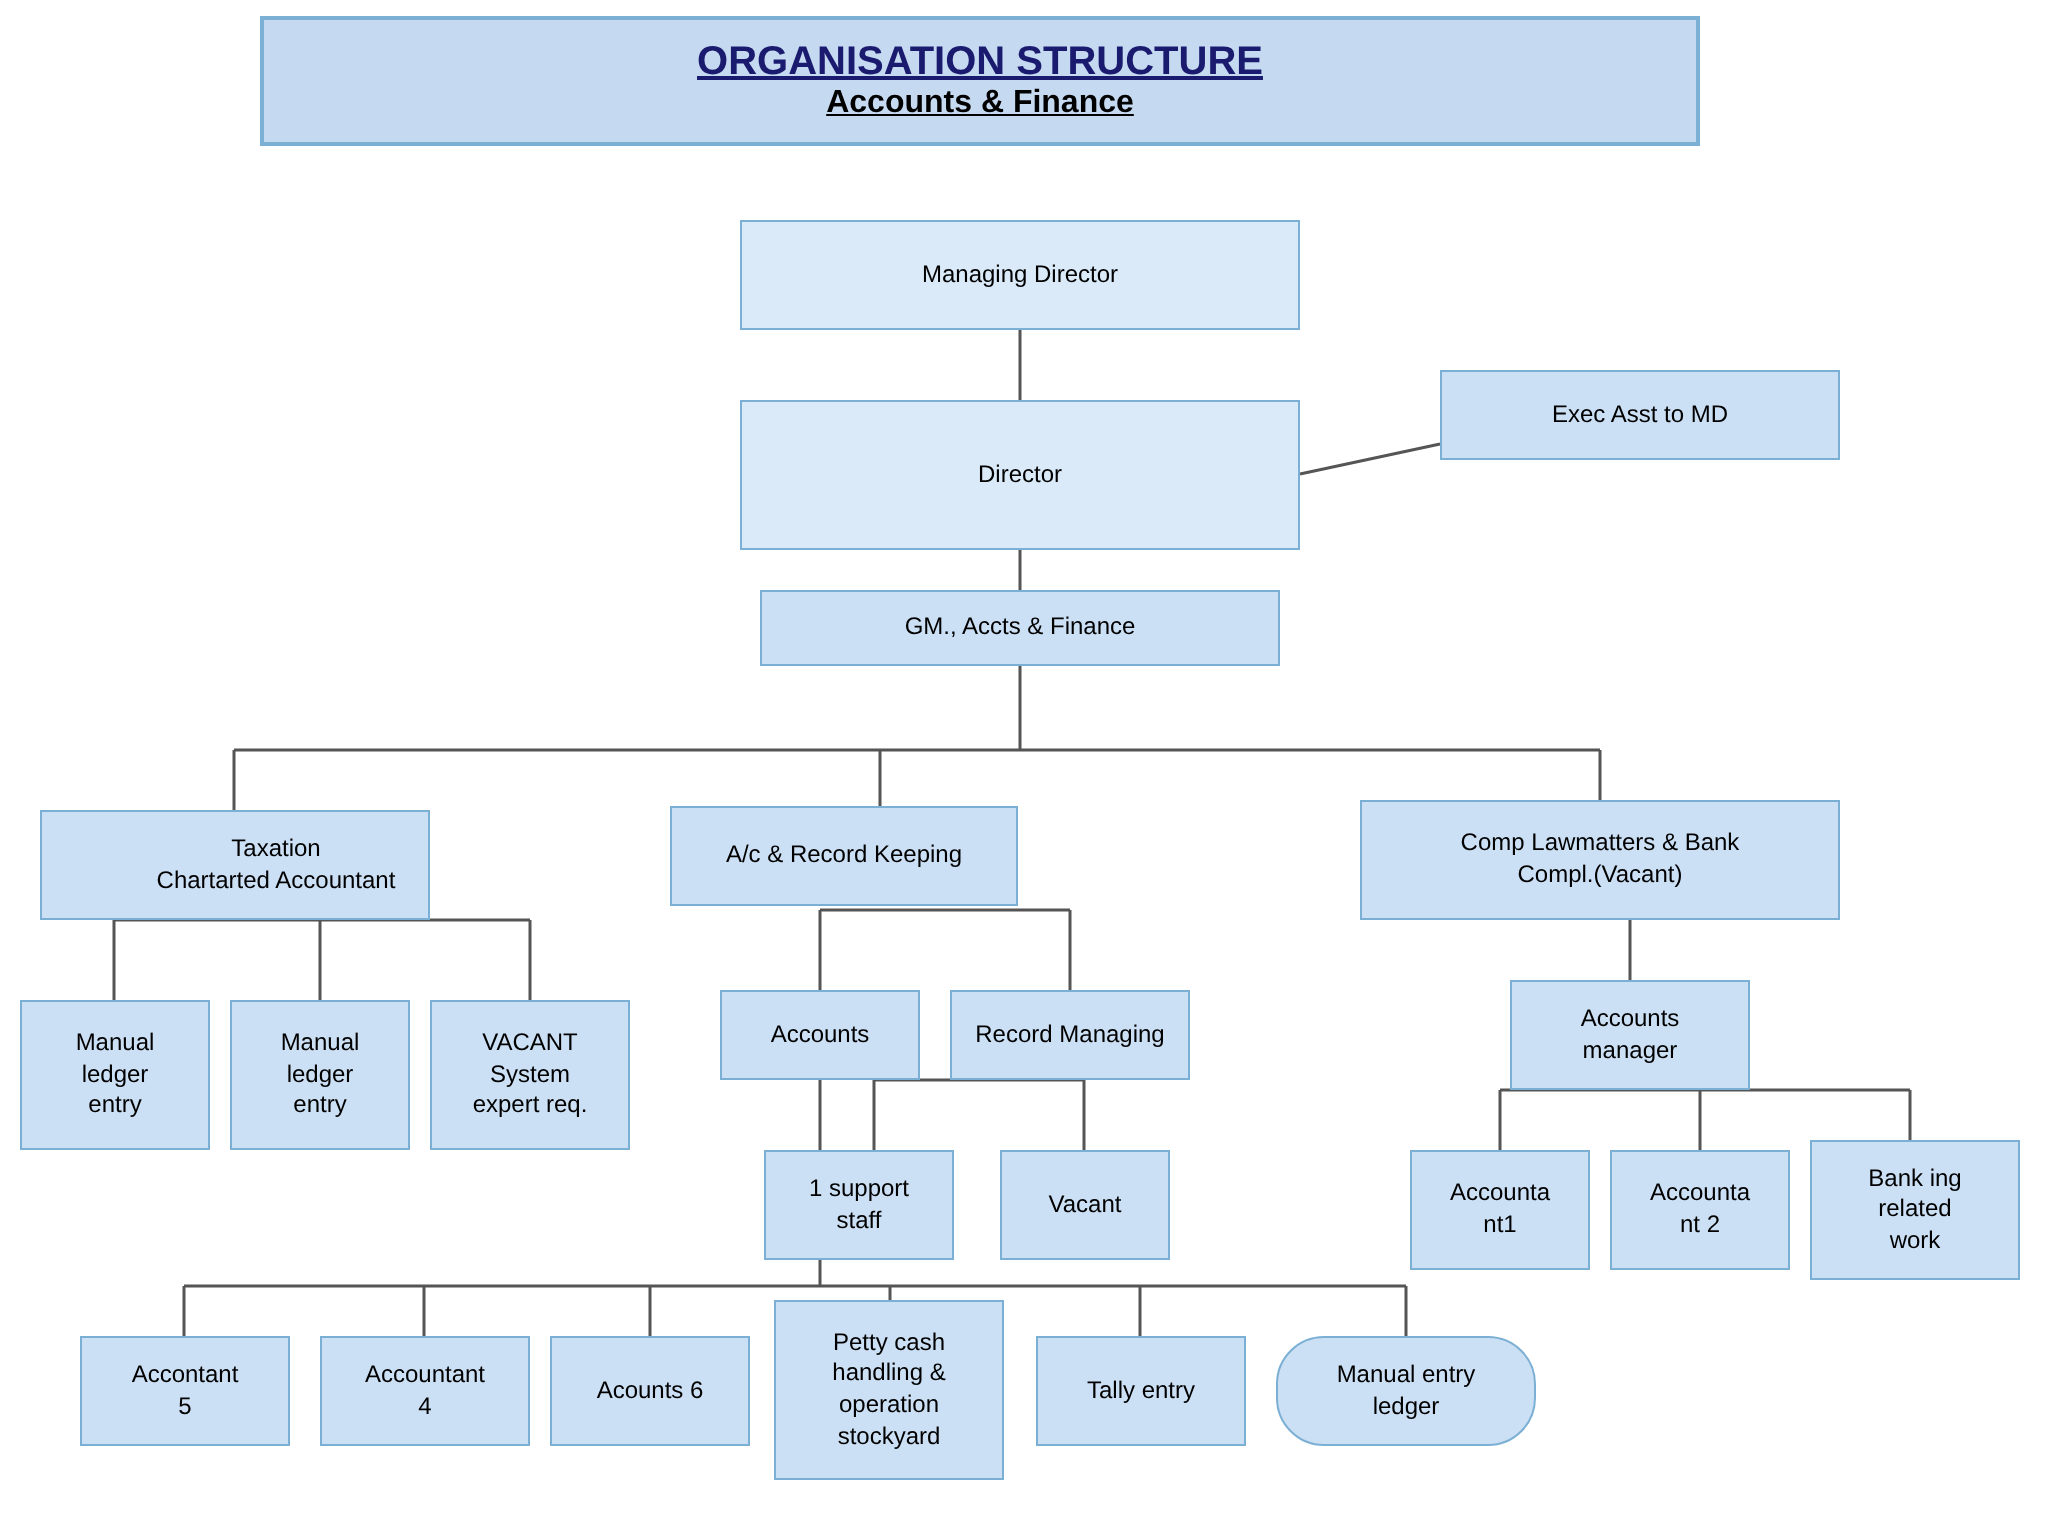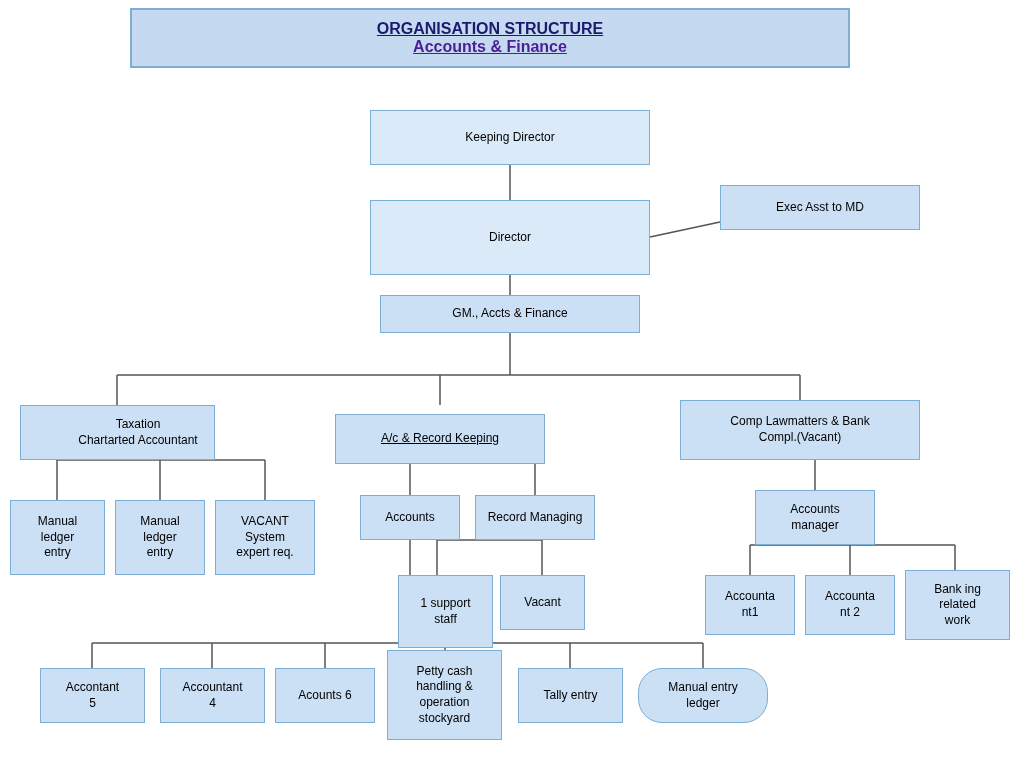--- a/index.html
+++ b/index.html
@@ -42,30 +42,30 @@
       background: #c5d9f1;
       border: 2px solid #7bafd4;
       text-align: center;
       left: 130px;
       top: 8px;
       width: 720px;
       padding: 10px;
     }
 
     .title-main {
-      font-size: 16px;
+      font-size: 20px;
       font-weight: bold;
       text-decoration: underline;
       color: #1a1a6e;
     }
     .title-sub {
       font-size: 16px;
       font-weight: bold;
       text-decoration: underline;
-      color: #4c1d95;
+      color: #000000;
     }
 
     
     svg.lines {
       position: absolute;
       top: 0; left: 0;
       width: 1024px;
       height: 768px;
       pointer-events: none;
     }
@@ -139,40 +139,40 @@
     <line x1="325" y1="643" x2="325" y2="668"></line>
     <line x1="445" y1="643" x2="445" y2="658"></line>
     <line x1="570" y1="643" x2="570" y2="668"></line>
     <line x1="703" y1="643" x2="703" y2="668"></line>
 
     <line x1="410" y1="540" x2="410" y2="643"></line>
 
   </svg>
 
   <div class="box box-large" style="left:370px;top:110px;width:280px;height:55px;">
-    <span>Keeping Director</span>
+    <span>Managing Director</span>
   </div>
 
   <div class="box" style="left:720px;top:185px;width:200px;height:45px;">
     <span>Exec Asst to MD</span>
   </div>
 
   <div class="box box-large" style="left:370px;top:200px;width:280px;height:75px;">
     <span>Director</span>
   </div>
 
   <div class="box" style="left:380px;top:295px;width:260px;height:38px;">
     <span>GM., Accts &amp; Finance</span>
   </div>
 
   <div class="box" style="left:20px;top:405px;width:195px;height:55px;padding-left:47px;">
     <span>Taxation<br>Chartarted Accountant</span>
   </div>
 
-  <div class="box" style="left:335px;top:414px;width:210px;height:50px;text-decoration:underline;">
+  <div class="box" style="left:335px;top:403px;width:174px;height:50px;">
     <span>A/c &amp; Record Keeping</span>
   </div>
 
   <div class="box" style="left:680px;top:400px;width:240px;height:60px;">
     <span>Comp Lawmatters &amp; Bank<br>Compl.(Vacant)</span>
   </div>
 
   <div class="box" style="left:10px;top:500px;width:95px;height:75px;">
     <span>Manual<br>ledger<br>entry</span>
   </div>
@@ -190,21 +190,21 @@
   </div>
 
   <div class="box" style="left:475px;top:495px;width:120px;height:45px;">
     <span>Record Managing</span>
   </div>
 
   <div class="box" style="left:755px;top:490px;width:120px;height:55px;">
     <span>Accounts<br>manager</span>
   </div>
 
-  <div class="box" style="left:398px;top:575px;width:95px;height:73px;">
+  <div class="box" style="left:382px;top:575px;width:95px;height:55px;">
     <span>1 support<br>staff</span>
   </div>
 
   <div class="box" style="left:500px;top:575px;width:85px;height:55px;">
     <span>Vacant</span>
   </div>
 
   <div class="box" style="left:705px;top:575px;width:90px;height:60px;">
     <span>Accounta<br>nt1</span>
   </div>

